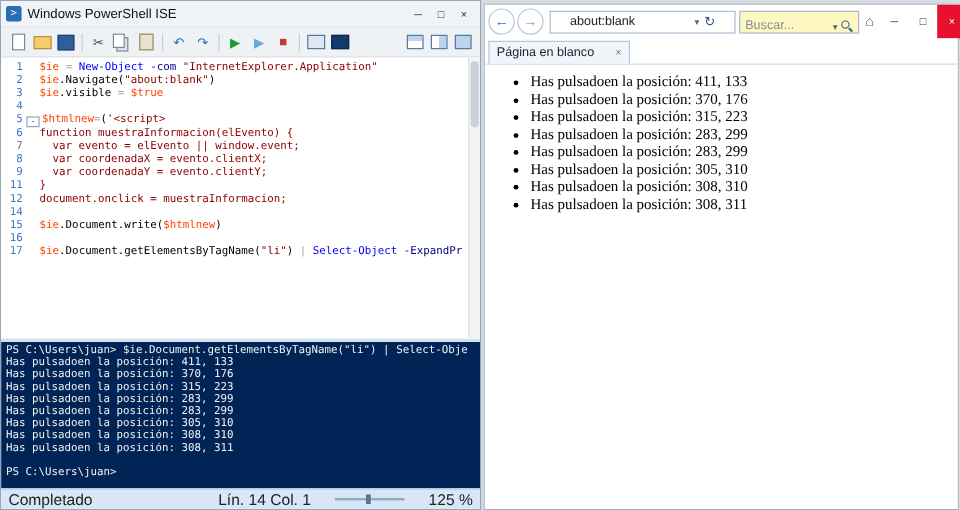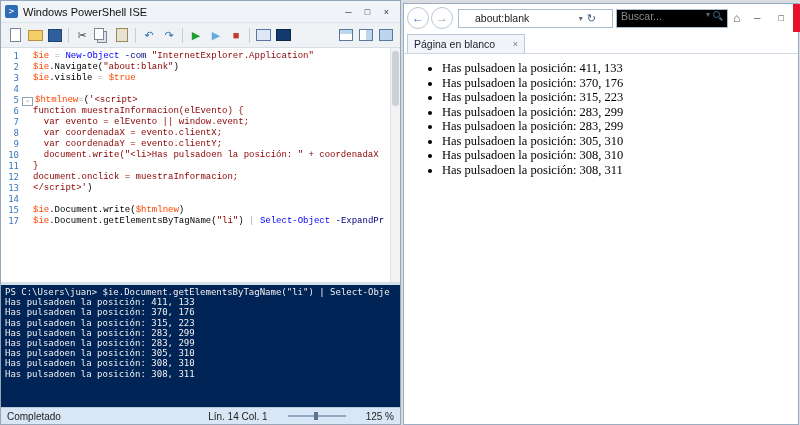--- a/index.html
+++ b/index.html
@@ -42,55 +42,55 @@
   .file-tab{height:16px;padding:0 9px;display:flex;align-items:center;background:#dce7f4;
        border:1px solid #9fb4cc;border-bottom:none;margin-right:2px;font-size:10px;color:#223;}
   .file-tab.active{background:#fff;}
   .editor{flex:1;position:relative;background:#fff;overflow:hidden;
        font-family:"DejaVu Sans Mono","Liberation Mono",monospace;font-size:9px;}
   .ed-lines{padding-top:3px;}
   .ed-line{display:flex;height:11px;line-height:11px;}
   .ln{width:18px;text-align:right;color:#3b78bf;flex:none;}
   .fold{width:9px;flex:none;margin:0 2px 0 3px;text-align:center;color:#55котором6;}
   .fold.has{border:1px solid #8fa3b8;height:7px;line-height:6px;margin-top:2px;font-size:7px;color:#445;}
-  .code{white-space:pre;overflow:hidden;flex:1;font-family:Liberation Mono, monospace;}
+  .code{white-space:pre;overflow:hidden;flex:1;}
   .tok-variable{color:#ff4500;}
   .tok-string{color:#8b0000;}
   .tok-cmdlet{color:#0000ff;}
   .tok-parameter{color:#000080;}
   .tok-operator{color:#a9a9a9;}
   .tok-plain{color:#000;}
   .ed-scroll{position:absolute;right:0;top:0;bottom:0;width:9px;background:#f2f3f5;border-left:1px solid #e0e3e8;}
   .ed-thumb{position:absolute;left:1px;right:1px;top:3px;height:55px;background:#cdd2da;border-radius:3px;}
   .splitter{height:3px;background:#d4dfec;flex:none;}
   .console{height:118px;background:#012456;color:#f0f0f0;padding:2px 4px;flex:none;overflow:hidden;
        font-family:"DejaVu Sans Mono","Liberation Mono",monospace;font-size:9px;}
   .cs-line{height:10.2px;line-height:10.2px;white-space:pre;overflow:hidden;}
   .statusbar{height:16px;background:#d9e6f6;border-top:1px solid #b9c9dd;display:flex;align-items:center;
-       padding:0 6px;font-size:10px;color:#222;flex:none;}
+       padding:0 6px;font-size:13px;color:#222;flex:none;}
   .sb-right{margin-left:auto;display:flex;align-items:center;gap:20px;}
   .zoom-slider{position:relative;width:58px;height:10px;display:inline-block;}
   .zs-track{position:absolute;left:0;right:0;top:4px;height:2px;background:#93a9c2;}
   .zs-thumb{position:absolute;left:26px;top:1px;width:4px;height:8px;background:#5b7590;}
 
   
   #ie{position:absolute;left:403px;top:3px;width:396px;height:422px;border:1px solid #9baec2;
       box-sizing:border-box;background:#fff;display:flex;flex-direction:column;}
   .ie-nav{height:28px;display:flex;align-items:center;padding:0 3px;background:#fff;flex:none;}
   .navbtn{width:20px;height:20px;border:1px solid #b9c6d6;border-radius:50%;display:inline-flex;
       align-items:center;justify-content:center;font-size:12px;margin-right:2px;flex:none;}
   .navbtn.back{color:#3e76c8;}
   .navbtn.fwd{color:#9aa8b8;}
   .addr{flex:none;width:155px;height:19px;border:1px solid #a8bbd2;display:flex;align-items:center;
       padding:0 16px;font-size:10.5px;background:#fff;margin:0 3px;box-sizing:border-box;}
   .addr-text{flex:1;color:#222;overflow:hidden;white-space:nowrap;}
   .dd{color:#667;font-size:8px;padding:0 2px;}
   .addr-refresh{color:#3a5a7a;font-size:11px;padding-left:2px;}
-  .search{flex:none;width:112px;height:19px;border:1px solid #a8bbd2;display:flex;align-items:flex-start;
-      padding:0 4px;font-size:10.5px;background:#000000;box-sizing:border-box;}
+  .search{flex:none;width:100px;height:19px;border:1px solid #a8bbd2;display:flex;align-items:flex-end;
+      padding:0 4px;font-size:10.5px;background:#fef9c3;box-sizing:border-box;}
   .search-ph{flex:1;color:#8a8a8a;overflow:hidden;white-space:nowrap;}
   .mag{width:11px;height:11px;position:relative;display:inline-block;flex:none;}
   .mag::before{content:"";position:absolute;left:1px;top:1px;width:5px;height:5px;border:1.5px solid #4a6a8a;border-radius:50%;}
   .mag::after{content:"";position:absolute;left:7px;top:8px;width:4px;height:1.5px;background:#4a6a8a;transform:rotate(45deg);}
   .ie-right{margin-left:auto;display:flex;align-items:center;height:100%;}
   .ie-ico{color:#555;font-size:12px;padding:0 5px;}
   .ie-wc{width:24px;height:100%;display:inline-flex;align-items:center;justify-content:center;
       font-size:9px;color:#333;}
   .ie-wc.ie-close{background:#e8112d;color:#fff;}
   .ie-tabrow{height:21px;border-bottom:1px solid #cdd8e4;display:flex;align-items:flex-end;
@@ -188,48 +188,43 @@
             <span class="ln">8</span>
             <span class="fold"></span>
             <span class="code"><span class="tok-string">  var coordenadaX = evento.clientX;</span></span>
           </div>
           <div class="ed-line">
             <span class="ln">9</span>
             <span class="fold"></span>
             <span class="code"><span class="tok-string">  var coordenadaY = evento.clientY;</span></span>
           </div>
           <div class="ed-line">
-            <span class="ln">10</span>
-            <span class="fold"></span>
-            <span class="code"><span class="tok-string">  document.write("&lt;li&gt;Has pulsadoen la posición: " + coordenadaX</span></span>
-          </div>
-          <div class="ed-line">
             <span class="ln">11</span>
             <span class="fold"></span>
             <span class="code"><span class="tok-string">}</span></span>
           </div>
           <div class="ed-line">
             <span class="ln">12</span>
             <span class="fold"></span>
             <span class="code"><span class="tok-string">document.onclick = muestraInformacion;</span></span>
           </div>
           <div class="ed-line">
-            <span class="ln">13</span>
-            <span class="fold"></span>
-            <span class="code"><span class="tok-string">&lt;/script&gt;'</span><span class="tok-plain">)</span></span>
-          </div>
-          <div class="ed-line">
             <span class="ln">14</span>
             <span class="fold"></span>
             <span class="code"></span>
           </div>
           <div class="ed-line">
             <span class="ln">15</span>
             <span class="fold"></span>
             <span class="code"><span class="tok-variable">$ie</span><span class="tok-plain">.Document.write(</span><span class="tok-variable">$htmlnew</span><span class="tok-plain">)</span></span>
+          </div>
+          <div class="ed-line">
+            <span class="ln">16</span>
+            <span class="fold"></span>
+            <span class="code"></span>
           </div>
           <div class="ed-line">
             <span class="ln">17</span>
             <span class="fold"></span>
             <span class="code"><span class="tok-variable">$ie</span><span class="tok-plain">.Document.getElementsByTagName(</span><span class="tok-string">"li"</span><span class="tok-plain">) </span><span class="tok-operator">|</span><span class="tok-plain"> </span><span class="tok-cmdlet">Select-Object</span><span class="tok-plain"> </span><span class="tok-parameter">-ExpandPr</span></span>
           </div>
         </div>
       <div class="ed-scroll">
         <div class="ed-thumb"></div>
       </div>
@@ -241,20 +236,21 @@
         <div class="cs-line">PS C:\Users\juan&gt; $ie.Document.getElementsByTagName("li") | Select-Obje</div>
         <div class="cs-line">Has pulsadoen la posición: 411, 133</div>
         <div class="cs-line">Has pulsadoen la posición: 370, 176</div>
         <div class="cs-line">Has pulsadoen la posición: 315, 223</div>
         <div class="cs-line">Has pulsadoen la posición: 283, 299</div>
         <div class="cs-line">Has pulsadoen la posición: 283, 299</div>
         <div class="cs-line">Has pulsadoen la posición: 305, 310</div>
         <div class="cs-line">Has pulsadoen la posición: 308, 310</div>
         <div class="cs-line">Has pulsadoen la posición: 308, 311</div>
         <div class="cs-line">&nbsp;</div>
+        <div class="cs-line">PS C:\Users\juan&gt;</div>
       </div>
 
     <footer class="statusbar">
       <span>Completado</span>
       <span class="sb-right">
         <span>Lín. 14 Col. 1</span>
         <span class="zoom-slider">
           <span class="zs-track"></span>
           <span class="zs-thumb"></span>
         </span>

